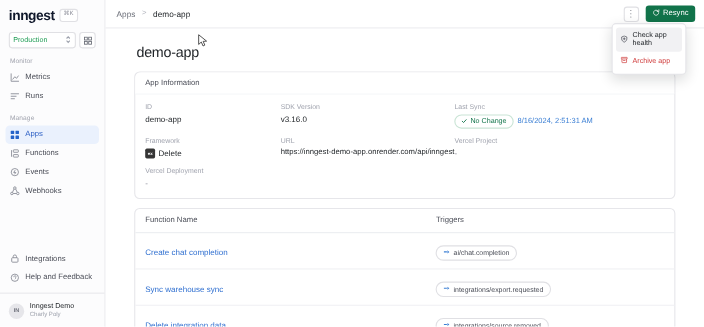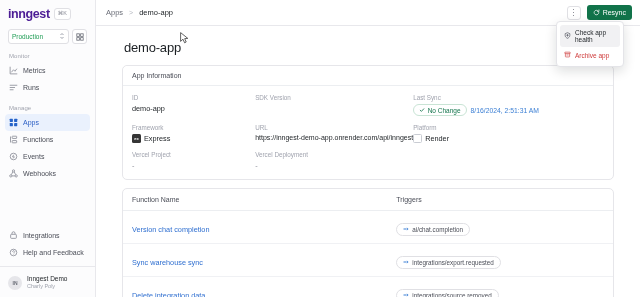--- a/index.html
+++ b/index.html
@@ -16,21 +16,21 @@
   .sidebar {
     width: 96px; height: 297px;
     background: #fcfcfd;
     border-right: 1px solid #e8e8ec;
     display: flex; flex-direction: column;
     flex: 0 0 96px;
   }
   .sb-top { padding: 7px 8px 0 8px; }
   .brand-row { display: flex; align-items: center; gap: 4px; }
   .brand-logo {
-    font-size: 12.5px; font-weight: bold; letter-spacing: -0.4px; color: #4c1d95;
+    font-size: 12.5px; font-weight: bold; letter-spacing: -0.4px; color: #0f172a;
   }
   .kbd {
     border: 1px solid #e0e0e4; border-radius: 3px; background: #fff;
     font-size: 5.5px; color: #8b8d98; padding: 2px 3px; line-height: 1;
   }
   .env-row { display: flex; align-items: center; gap: 3px; margin-top: 8px; }
   .env-select {
     flex: 1; height: 15px; border: 1px solid #e0e0e4; border-radius: 3px;
     background: #fff; display: flex; align-items: center;
     padding: 0 3px; justify-content: space-between;
@@ -314,75 +314,69 @@
         <div class="card-head">App Information</div>
         <div class="card-body">
           <div class="grid3">
 
             <div>
               <div class="f-label">ID</div>
               <div class="f-value">demo-app</div>
             </div>
             <div>
               <div class="f-label">SDK Version</div>
+              <div class="f-value">v3.16.0</div>
             </div>
             <div>
               <div class="f-label">Last Sync</div>
               <div class="sync-row">
                 <span class="badge-sync">
                   <span>
                     <svg width="6" height="6" viewBox="0 0 12 12" fill="none" stroke="#11734a" stroke-width="1.6" stroke-linecap="round" stroke-linejoin="round">
                         <path d="M2.4 6.4l2.4 2.4 4.8-5.2"></path>
                       </svg>
                   </span>
                   <span>No Change</span>
                 </span>
                 <span class="sync-date">8/16/2024, 2:51:31 AM</span>
               </div>
             </div>
 
             <div>
               <div class="f-label">Framework</div>
               <div class="f-value">
                 <span class="fw-ico fw-express">ex</span>
-                <span>Express</span>
+                <span>Delete</span>
               </div>
             </div>
             <div>
               <div class="f-label">URL</div>
               <div class="url-text">https://inngest-demo-app.onrender.com/api/inngest</div>
             </div>
 
-            <div>
-              <div class="f-label">Platform</div>
-              <div class="f-value">
-                <span class="fw-ico fw-render"></span>
-                <span>Render</span>
-              </div>
-            </div>
             <div>
               <div class="f-label">Vercel Project</div>
               <div class="f-value muted">-</div>
             </div>
             <div>
               <div class="f-label">Vercel Deployment</div>
               <div class="f-value muted">-</div>
             </div>
 
           </div>
         </div>
       </div>
 
       <div class="card">
         <div class="tbl-head">
           <span class="col-fn">Function Name</span>
           <span class="col-tr">Triggers</span>
         </div>
         <div class="tbl-row">
-          <span class="col-fn"><span class="fn-link">Version chat completion</span></span>
+          <span class="col-fn"><span class="fn-link">Create chat completion</span></span>
           <span class="col-tr">
             <span class="trig-pill">
               <span class="lightning">
                 <svg width="6" height="6" viewBox="0 0 12 12" fill="#3b7fd4">
                     <path d="M1 5h5.5v2H1z"></path>
                     <path d="M7.5 3.2L11 6l-3.5 2.8z"></path>
                   </svg>
               </span>
               <span>ai/chat.completion</span>
             </span>

